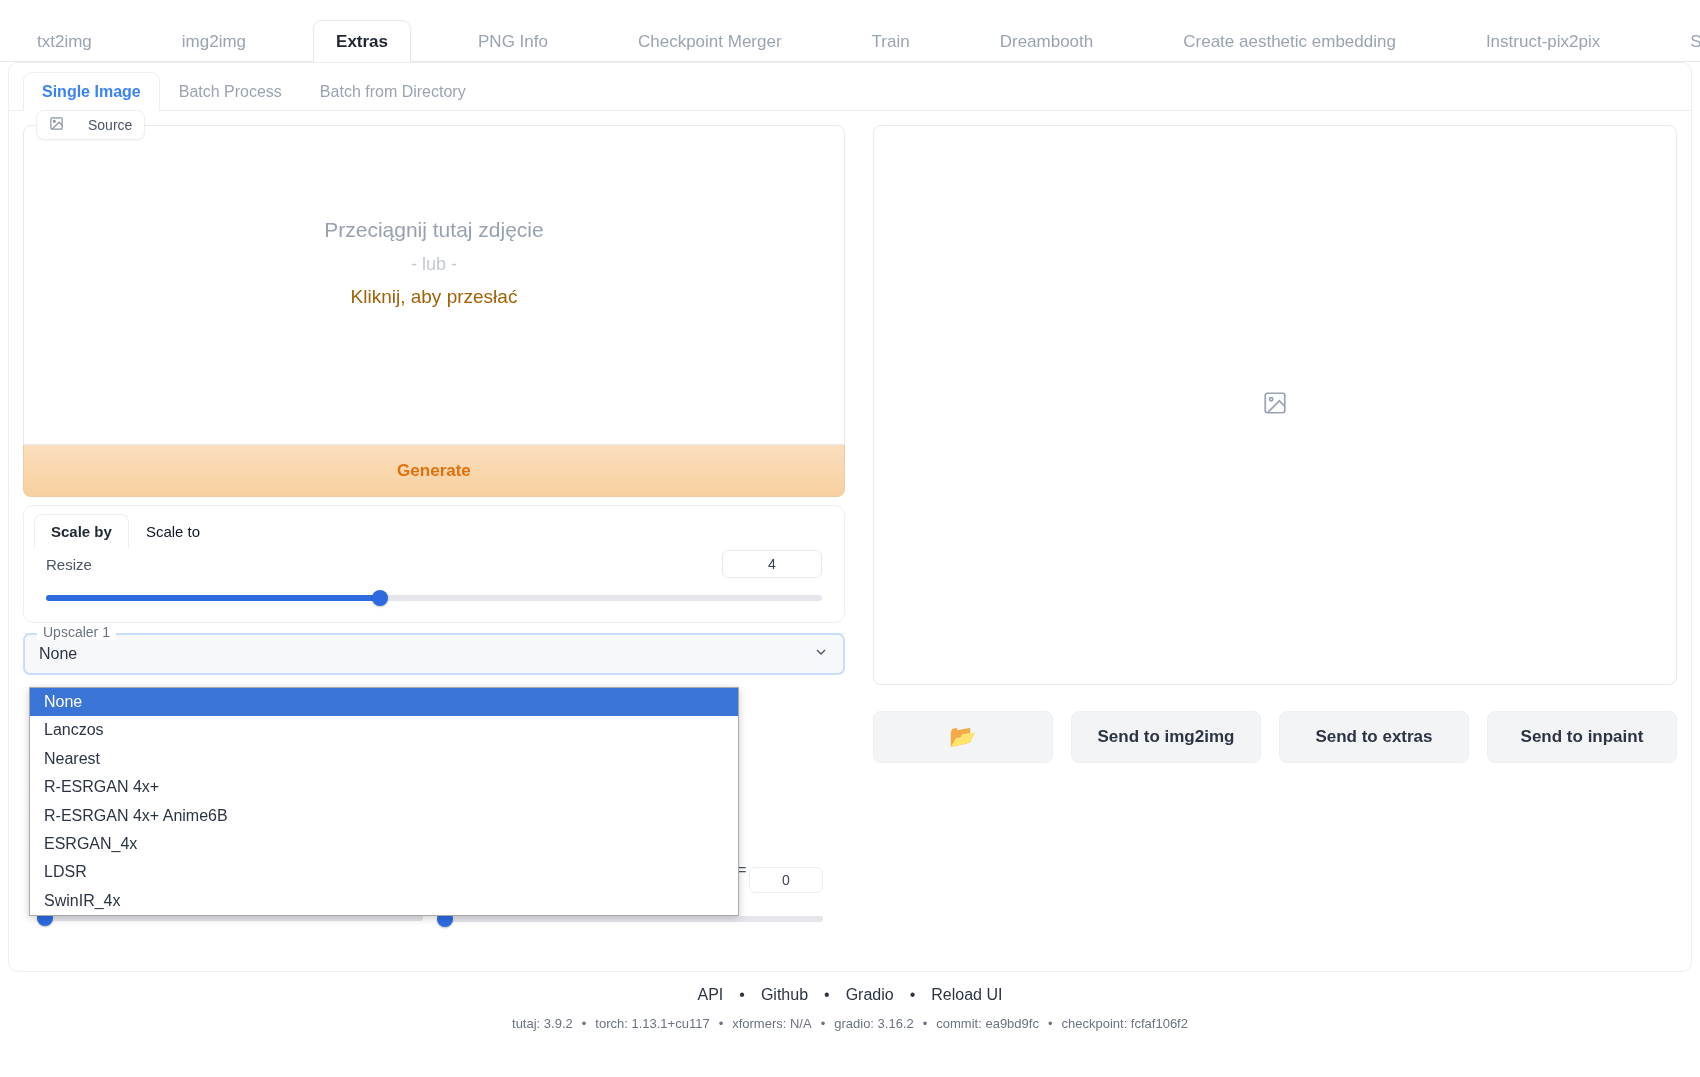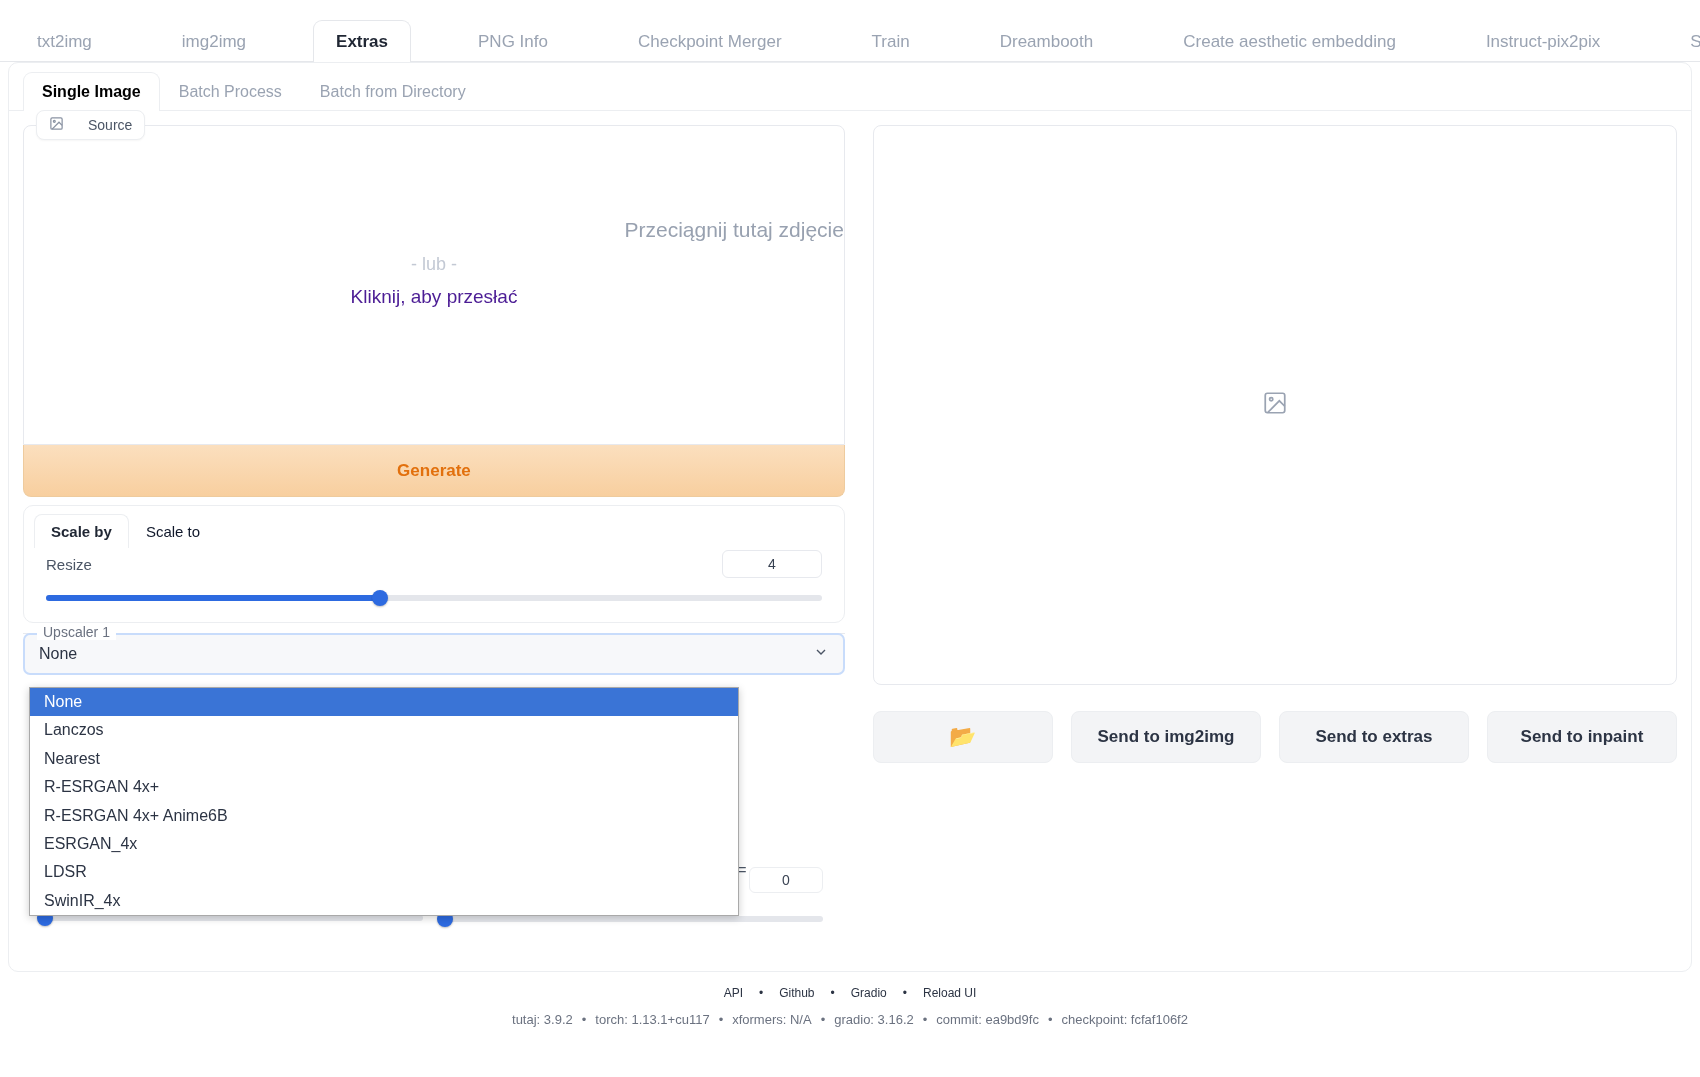--- a/index.html
+++ b/index.html
@@ -39,21 +39,21 @@
   }
 
   
   .subtabs { display: flex; align-items: flex-end; padding: 12px 14px 0 14px; height: 48px;
              border-bottom: 1px solid #eceef1; }
   .stab {
     font-size: 16px; color: #9aa3b2; padding: 0 18px; height: 38px; line-height: 38px;
     border: 1px solid transparent; border-bottom: none; border-radius: 9px 9px 0 0;
     cursor: pointer; white-space: nowrap; position: relative;
   }
-  .stab.active { color:#000000; font-weight: 600; background:#fff; border-color:#eceef1; }
+  .stab.active { color:#3b82f6; font-weight: 600; background:#fff; border-color:#eceef1; }
   .stab.active:after { content:""; position:absolute; left:0; right:0; bottom:-1px; height:2px; background:#fff; }
 
   
   .cols { display: flex; gap: 28px; padding: 14px; }
   .colL { width: 828px; }
   .colR { width: 810px; }
 
   
   .dropbox {
     position: relative; border: 1px solid #e7e9ee; border-radius: 8px 8px 0 0;
@@ -63,23 +63,23 @@
     position: absolute; left: 12px; top: -16px;
     display: flex; align-items: center; gap: 24px;
     background: #fff; border: 1px solid #eceef1; border-radius: 8px;
     padding: 5px 12px; font-size: 14px; color: #4b5565;
     box-shadow: 0 1px 2px rgba(0,0,0,.04);
   }
   .drop-center {
     position: absolute; left: 0; right: 0; top: 86px; text-align: center;
     color: #9aa3b2; line-height: 1.75;
   }
-  .drop-l1 { font-size: 21px; color: #98a1b0; text-align: right; }
+  .drop-l1 { font-size: 21px; color: #98a1b0; }
   .drop-l2 { font-size: 18px; color: #c3c9d4; }
-  .drop-l3 { font-size: 19px; color: #4c1d95; }
+  .drop-l3 { font-size: 19px; color: #a16207; }
 
   .generate {
     height: 52px; border: 1px solid #eecb9e; border-top: none;
     border-radius: 0 0 8px 8px;
     background: linear-gradient(180deg,#fbdfbe 0%,#f8cf9f 100%);
     color: #e2700d; font-size: 17px; font-weight: 600;
     display: flex; align-items: center; justify-content: center; cursor: pointer;
   }
 
   
@@ -144,21 +144,21 @@
   .btnrow { display:flex; gap: 18px; margin-top: 26px; }
   .gbtn {
     flex: 1; height: 52px; border: 1px solid #eceef1; border-radius: 8px;
     background: #f3f4f6; display:flex; align-items:center; justify-content:center;
     font-size: 17px; font-weight: 600; color: #2c3444; cursor: pointer;
   }
   .gbtn.icon-only { flex: 0 0 180px; font-size: 22px; }
 
   
   .footer { position:absolute; left:0; top: 986px; width: 1700px; text-align:center; }
-  .flinks { font-size: 12px; color:#2c3444; }
+  .flinks { font-size: 16px; color:#2c3444; }
   .flinks a { color:#2c3444; text-decoration:none; cursor:pointer; }
   .fsep { color:#2c3444; margin: 0 16px; }
   .fver { margin-top: 12px; font-size: 13px; color:#6b7280; }
   .fver .d { margin: 0 9px; }
 </style>
 </head>
 <body>
 
 <div class="app">
 

